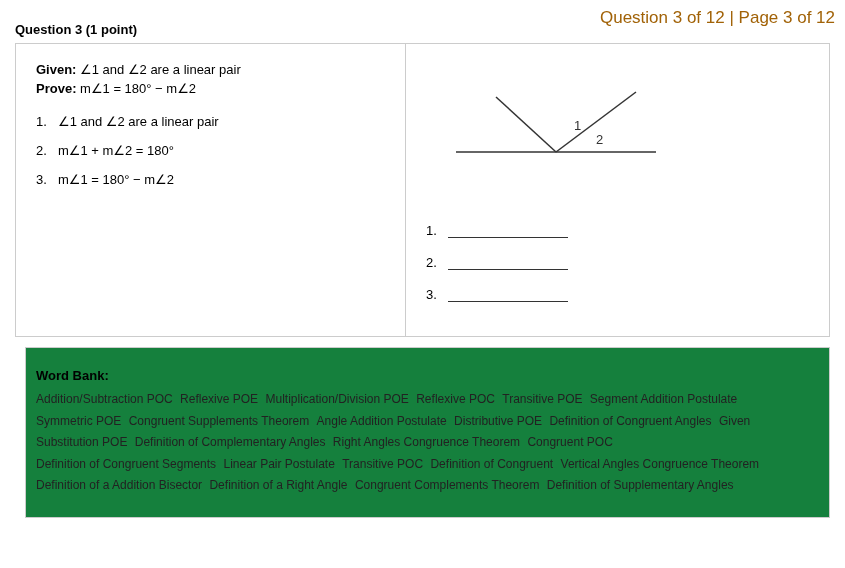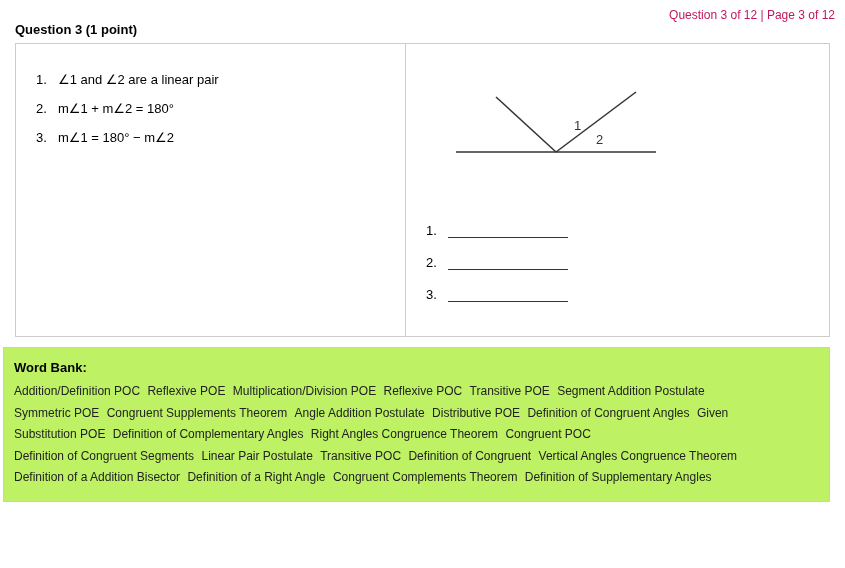--- a/index.html
+++ b/index.html
@@ -8,22 +8,22 @@
       font-size: 13px;
       background: #fff;
       width: 845px;
       min-height: 568px;
       position: relative;
     }
     .top-bar {
       position: absolute;
       top: 8px;
       right: 10px;
-      font-size: 12px;
-      color: #be185d;
+      font-size: 17px;
+      color: #a16207;
     }
     .question-header {
       padding: 22px 15px 6px 15px;
       font-size: 13px;
       font-weight: bold;
     }
     .main-content {
       display: flex;
       margin: 0 15px;
       border: 1px solid #ccc;
@@ -79,24 +79,24 @@
     .answer-line-num {
       min-width: 22px;
     }
     .answer-blank {
       border-bottom: 1px solid #333;
       width: 120px;
       display: inline-block;
       height: 16px;
     }
     .word-bank-section {
-      margin: 10px 15px 0 3px;
+      margin: 10px 15px 0 25px;
       border: 1px solid #ccc;
-      padding: 12px 10px;
-      background: #bef264;
+      padding: 20px 10px;
+      background: #15803d;
     }
     .word-bank-title {
       font-size: 13px;
       font-weight: bold;
       margin-bottom: 6px;
     }
     .word-bank-content {
       font-size: 12px;
       line-height: 1.8;
       color: #222;
@@ -112,20 +112,30 @@
 </head>
 <body>
 
 <div class="top-bar">Question 3 of 12 | Page 3 of 12</div>
 
 <div class="question-header">Question 3 (1 point)</div>
 
 <div class="main-content">
 
   <div class="left-panel">
+    <div class="given-prove">
+      <p>
+        <strong>Given:</strong>
+        <span>∠1 and ∠2 are a linear pair</span>
+      </p>
+      <p>
+        <strong>Prove:</strong>
+        <span>m∠1 = 180° − m∠2</span>
+      </p>
+    </div>
 
     <div class="proof-steps">
       <div class="proof-step">
         <span class="step-num">1.</span>
         <span class="step-text">∠1 and ∠2 are a linear pair</span>
       </div>
       <div class="proof-step">
         <span class="step-num">2.</span>
         <span class="step-text">m∠1 + m∠2 = 180°</span>
       </div>
@@ -167,21 +177,21 @@
         <span class="answer-blank"></span>
       </div>
     </div>
   </div>
 
 </div>
 
 <div class="word-bank-section">
   <div class="word-bank-title">Word Bank:</div>
   <div class="word-bank-content">
-    <span>Addition/Definition POC</span><span class="separator">  </span>
+    <span>Addition/Subtraction POC</span><span class="separator">  </span>
     <span>Reflexive POE</span><span class="separator">  </span>
     <span>Multiplication/Division POE</span><span class="separator">  </span>
     <span>Reflexive POC</span><span class="separator">  </span>
     <span>Transitive POE</span><span class="separator">  </span>
     <span>Segment Addition Postulate</span><br>
     <span>Symmetric POE</span><span class="separator">  </span>
     <span>Congruent Supplements Theorem</span><span class="separator">  </span>
     <span>Angle Addition Postulate</span><span class="separator">  </span>
     <span>Distributive POE</span><span class="separator">  </span>
     <span>Definition of Congruent Angles</span><span class="separator">  </span>

